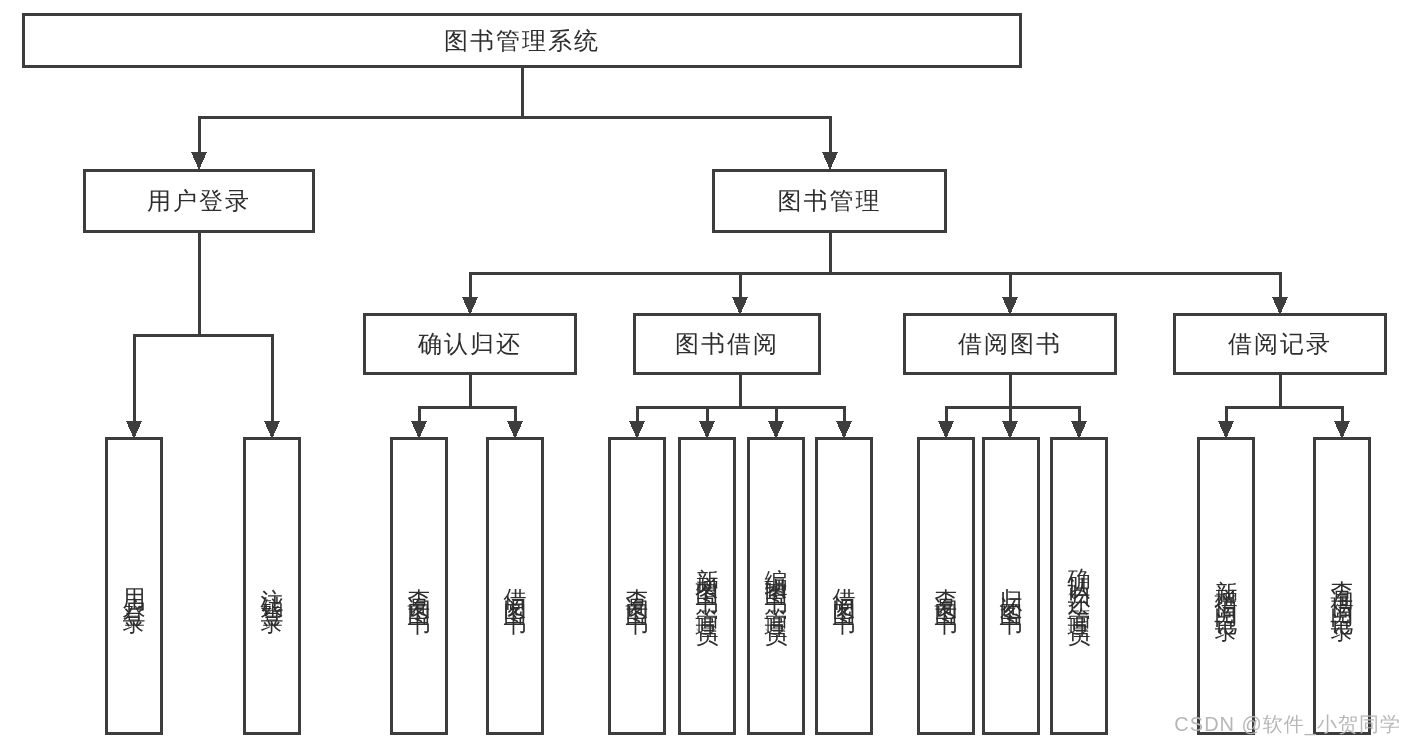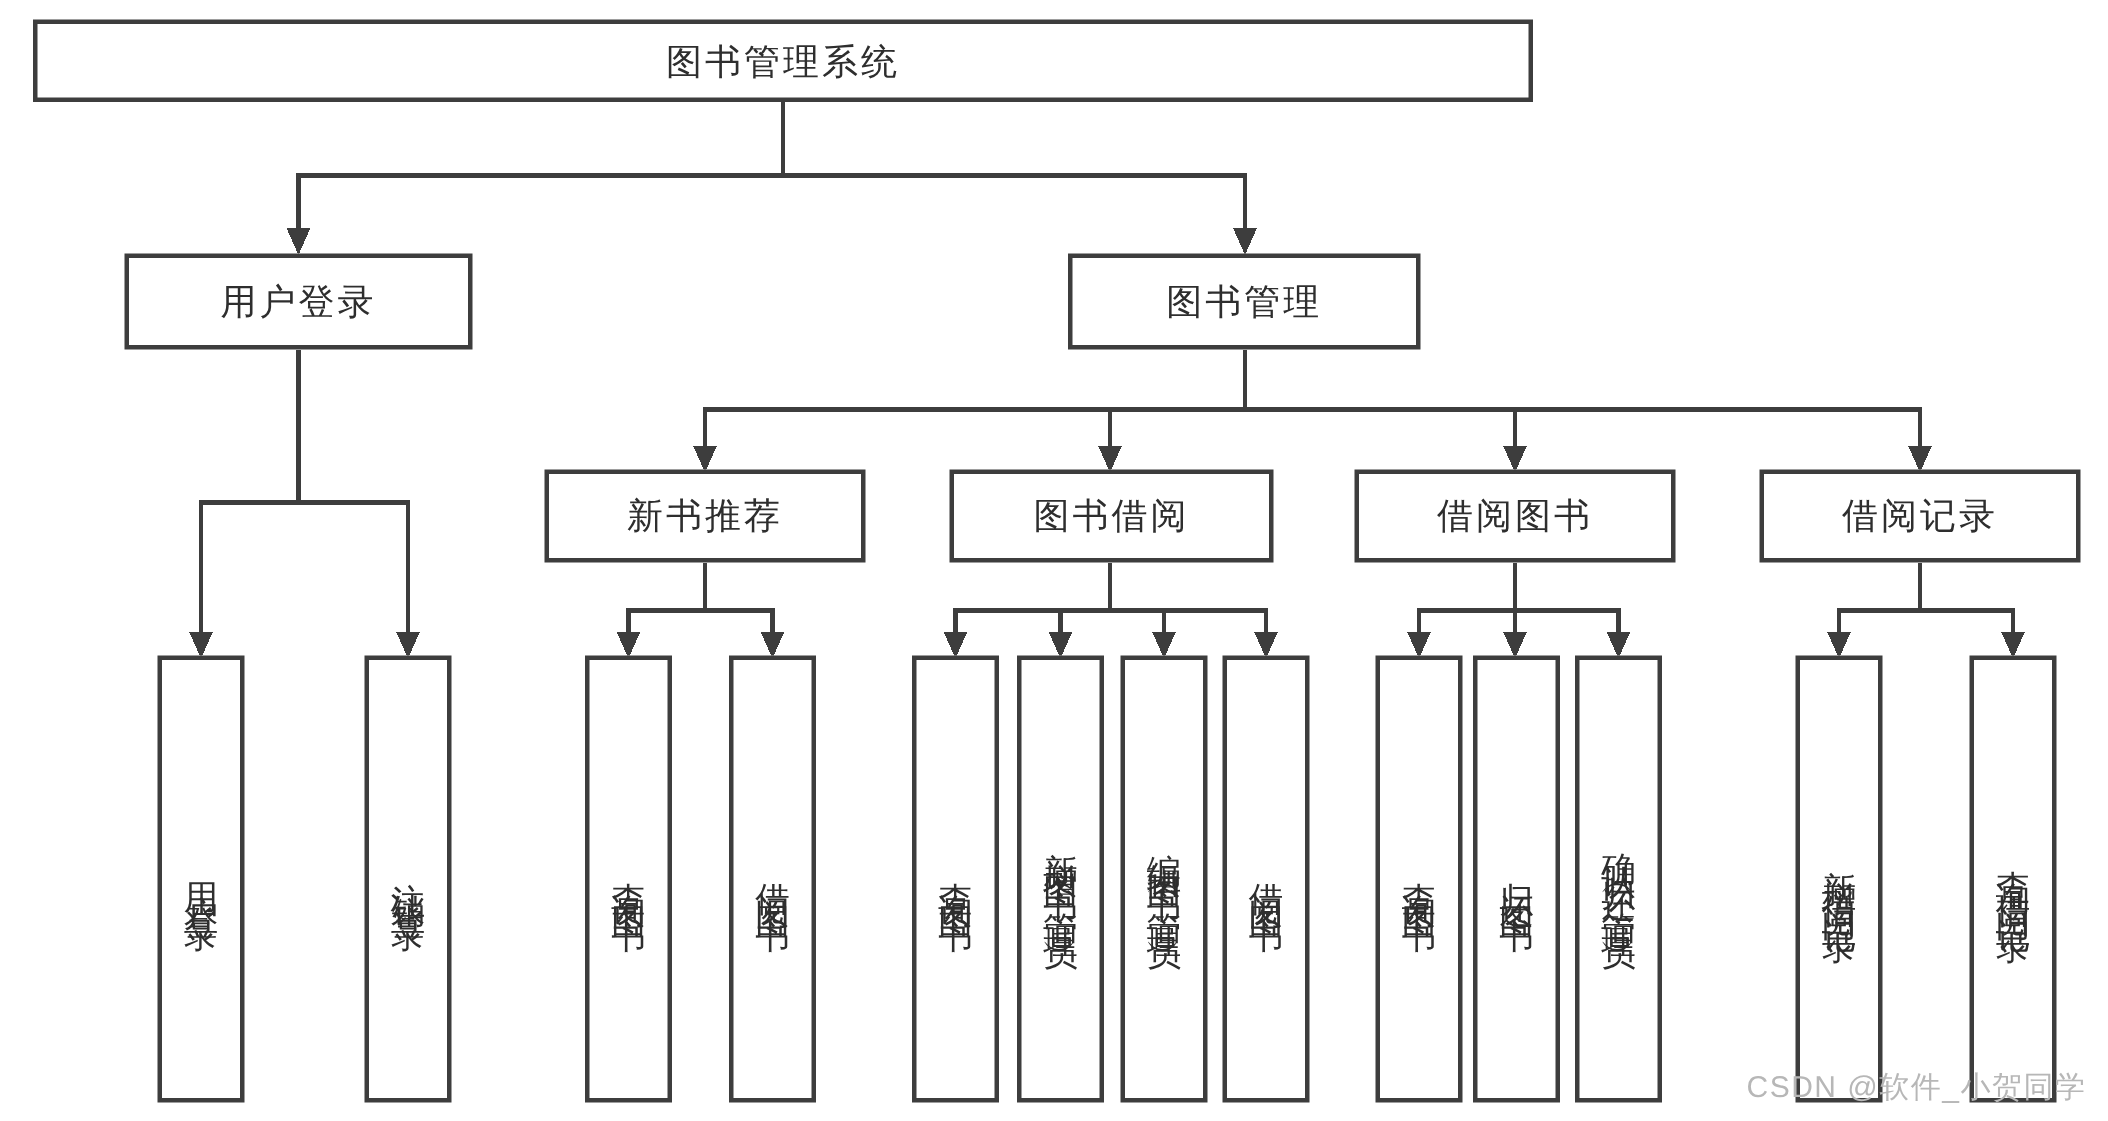--- a/index.html
+++ b/index.html
@@ -40,21 +40,21 @@
     top: 437px;
     width: 58px;
     height: 298px;
     writing-mode: vertical-rl;
     font-size: 23px;
     letter-spacing: 8px;
     line-height: 1;
   }
   #watermark {
     position: absolute;
-    right: 14px;
+    right: 4px;
     top: 711px;
     z-index: 5;
     font-size: 20px;
     color: #b7b7b7;
     letter-spacing: 1px;
     white-space: nowrap;
   }
   svg line, svg path {
     stroke: #3d3d3d;
     stroke-width: 3;
@@ -130,22 +130,22 @@
     <polygon points="1218,421 1234,421 1226,439"></polygon>
     <line x1="1342" y1="407" x2="1342" y2="422"></line>
     <polygon points="1334,421 1350,421 1342,439"></polygon>
   </svg>
 
   <div class="node h" style="left:22px; top:13px; width:1000px; height:55px;">图书管理系统</div>
 
   <div class="node h" style="left:83px; top:169px; width:232px; height:64px;">用户登录</div>
   <div class="node h" style="left:712px; top:169px; width:235px; height:64px;text-align:right;">图书管理</div>
 
-  <div class="node h" style="left:363px; top:313px; width:214px; height:62px;">新书推荐</div>
-  <div class="node h" style="left:633px; top:313px; width:216px; height:62px;">图书借阅</div>
+  <div class="node h" style="left:363px; top:313px; width:214px; height:62px;">确认归还</div>
+  <div class="node h" style="left:633px; top:313px; width:188px; height:62px;">图书借阅</div>
   <div class="node h" style="left:903px; top:313px; width:214px; height:62px;">借阅图书</div>
   <div class="node h" style="left:1173px; top:313px; width:214px; height:62px;">借阅记录</div>
 
   <div class="node leaf" style="left:105px;">用户登录</div>
   <div class="node leaf" style="left:243px;">注销登录</div>
 
   <div class="node leaf" style="left:390px;">查询图书</div>
   <div class="node leaf" style="left:486px;">借阅图书</div>
 
   <div class="node leaf" style="left:608px;">查询图书</div>

